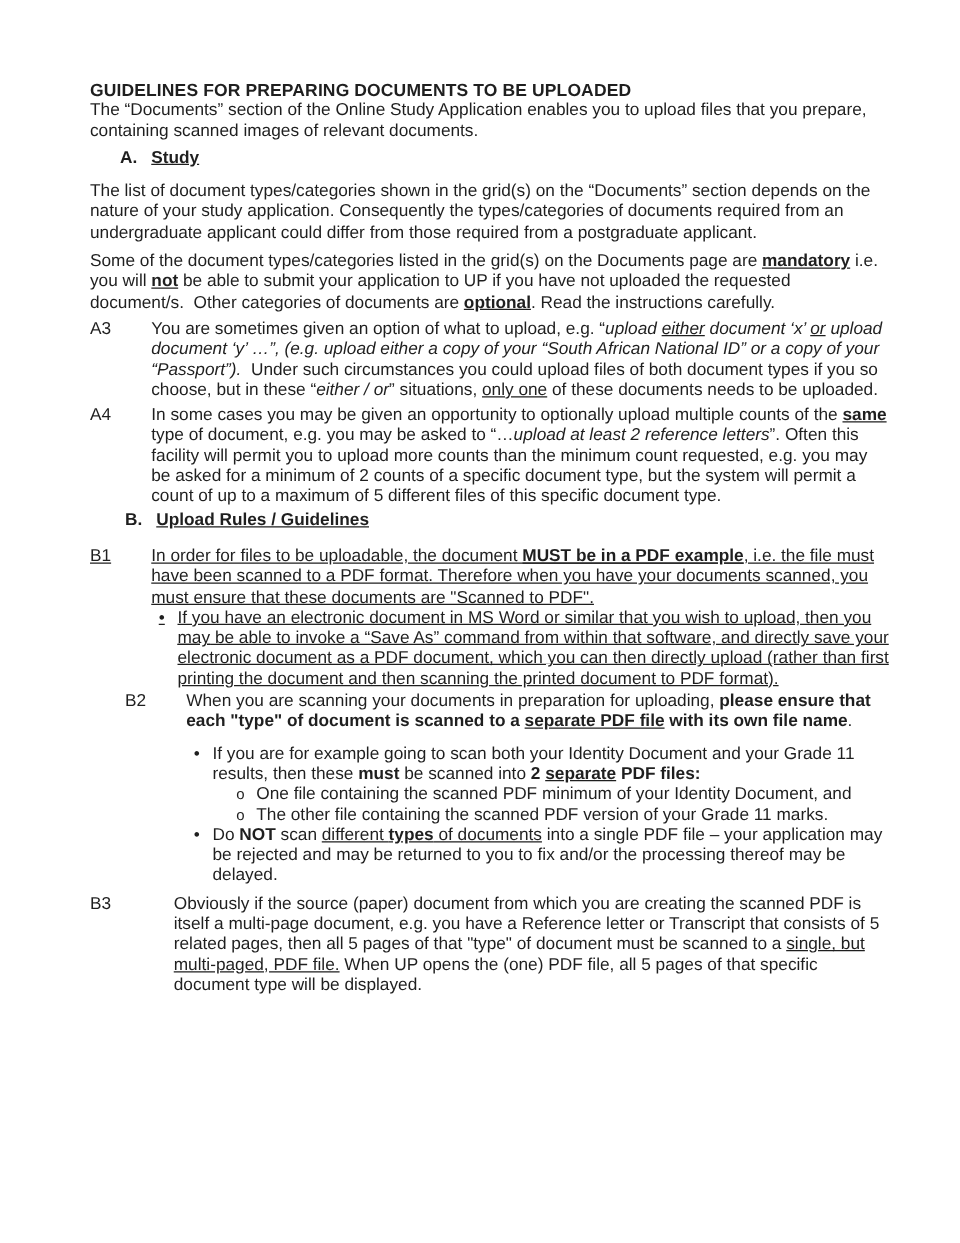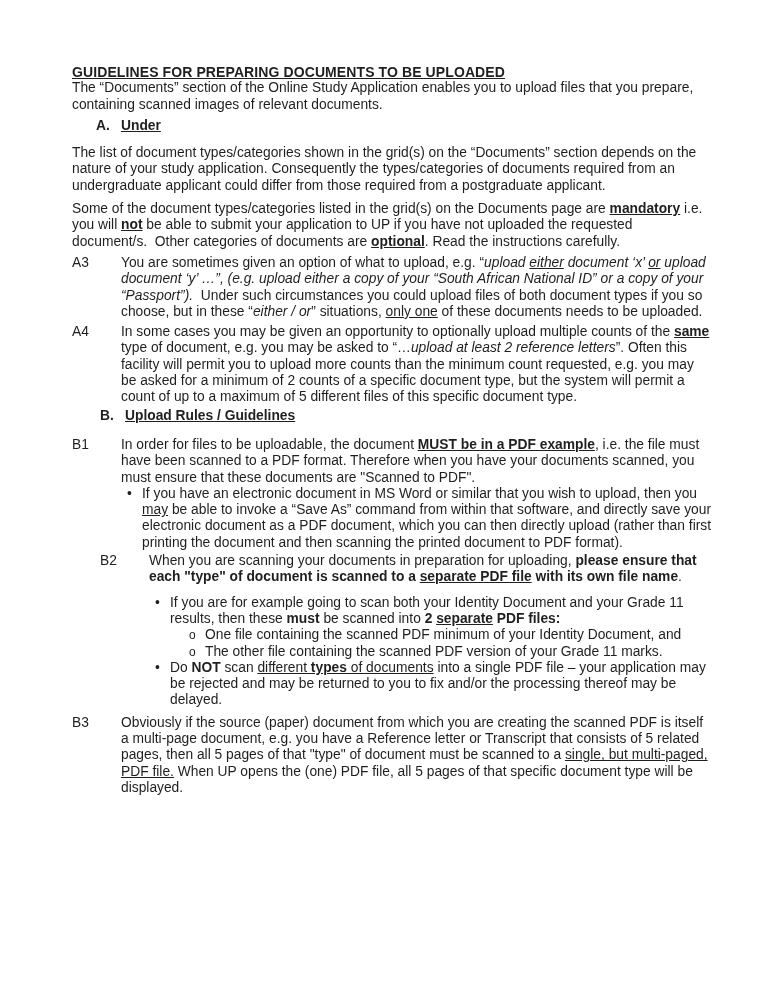--- a/index.html
+++ b/index.html
@@ -9,57 +9,57 @@
     color: #1f1f1f;
     -webkit-font-smoothing: antialiased;
   }
   .page {
     box-sizing: border-box;
     width: 768px; height: 994px;
     padding: 64px 56px 0 72px;
     font-size: 13.8px;
     line-height: 16.3px;
   }
-  .title { font-weight: bold; font-size: 14px; letter-spacing: 0.1px; text-decoration: underline; }
+  .title { font-weight: bold; font-size: 14px; letter-spacing: 0.1px; }
   p, .block { margin: 0; }
   .b { font-weight: bold; }
   .i { font-style: italic; text-align: center; }
   .u { text-decoration: underline; }
   .sec-head { margin-left: 24px; font-weight: bold; }
   .sec-letter { display: inline-block; width: 25px; }
   .sec-label { text-decoration: underline; }
   .item { display: flex; }
   .item-label { width: 49px; flex: none; }
   .item-body { flex: 1; min-width: 0; }
   .bul { display: flex; margin-left: 6px; }
   .bul-m { width: 15px; flex: none; }
   .sub { display: flex; margin-left: 40px; }
   .sub-m { width: 16px; flex: none; font-size: 12px; }
   
   .mt2  { margin-top: 2px; margin-left: 28px; }
   .mt4  { margin-top: 4px; }
   .mt5  { margin-top: 5px; }
-  .mt6  { margin-top: 6px; }
+  .mt6  { margin-top: 6px; gap: 18px; }
   .mt7  { margin-top: 7px; }
   .mt9  { margin-top: 9px; }
   .mt11 { margin-top: 11px; }
-  .mt13 { margin-top: 13px; }
+  .mt13 { margin-top: 13px; text-decoration: underline; }
   .mt17 { }
 </style>
 </head>
 <body>
 
 <div class="page">
 
   <div class="title block">GUIDELINES FOR PREPARING DOCUMENTS TO BE UPLOADED</div>
 
   <p class="mt17">The “Documents” section of the Online Study Application enables you to upload files that you prepare, containing scanned images of relevant documents.</p>
 
   <div class="sec-head mt5">
-    <span class="sec-letter">A.</span><span class="sec-label">Under</span>
+    <span class="sec-letter">A.</span><span class="sec-label">Study</span>
   </div>
 
   <div class="item mt11">
     <div class="item-body">The list of document types/categories shown in the grid(s) on the “Documents” section depends on the nature of your study application. Consequently the types/categories of documents required from an undergraduate applicant could differ from those required from a postgraduate applicant.</div>
   </div>
 
   <div class="item mt7">
     <div class="item-body"><span>Some of the document types/categories listed in the grid(s) on the Documents page are </span><span class="b u">mandatory</span><span> i.e. you will </span><span class="b u">not</span><span> be able to submit your application to UP if you have not uploaded the requested document/s.&nbsp; Other categories of documents are </span><span class="b u">optional</span><span>. Read the instructions carefully.</span></div>
   </div>
 

